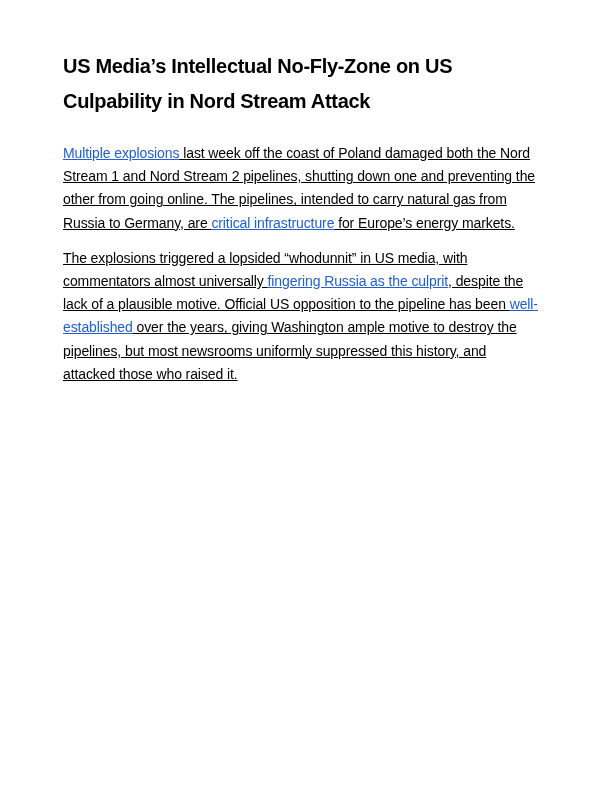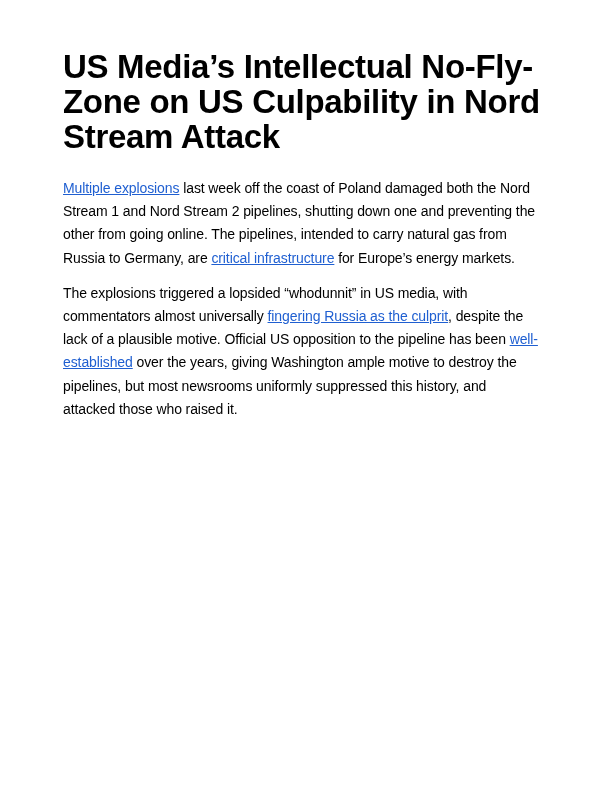--- a/index.html
+++ b/index.html
@@ -1,22 +1,22 @@
 <!DOCTYPE html>
 <html><head>
   <meta charset="utf-8">
   <style>
     html, body { margin: 0; padding: 0; background: #ffffff; }
     body { width: 612px; height: 792px; position: relative; overflow: hidden; font-family: "Liberation Sans", sans-serif; color: #000; }
     .page { position: absolute; left: 63px; top: 49px; width: 490px; }
-    .title { font-family: "Liberation Sans", sans-serif; font-weight: bold; font-size: 33px; line-height: 35px; margin: 0; letter-spacing: -0.3px; color: #000; }
+    .title { font-family: "Liberation Sans", sans-serif; font-weight: bold; font-size: 20px; line-height: 35px; margin: 0; letter-spacing: -0.3px; color: #000; }
     .author { margin-top: 6px; font-size: 13.5px; line-height: 18px; }
     a { color: #1f5fd1; text-decoration: underline; }
     .body { margin-top: 23px; }
-    .para { font-size: 14px; line-height: 23.2px; margin: 0 12px 12px 0; letter-spacing: -0.1px; }
+    .para { font-size: 14px; line-height: 23.2px; margin: 0 12px 12px 0; letter-spacing: -0.1px; text-decoration: underline; }
   </style>
 </head>
 <body>
 
 <div class="page">
   <h1 class="title">US Media’s Intellectual No-Fly-Zone on US Culpability in Nord Stream Attack</h1>
   <div class="body">
     <p class="para">
       <a href="#">Multiple explosions</a><span> last week off the coast of Poland damaged both the Nord Stream 1 and Nord Stream 2 pipelines, shutting down one and preventing the other from going online.  The pipelines, intended to carry natural gas from Russia to Germany, are </span><a href="#">critical infrastructure</a><span> for Europe’s energy markets.</span>
     </p>

